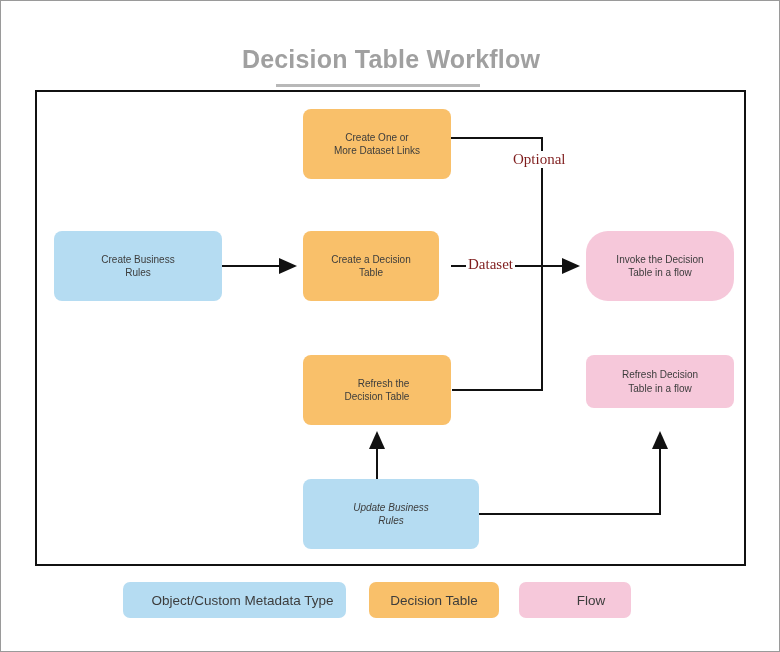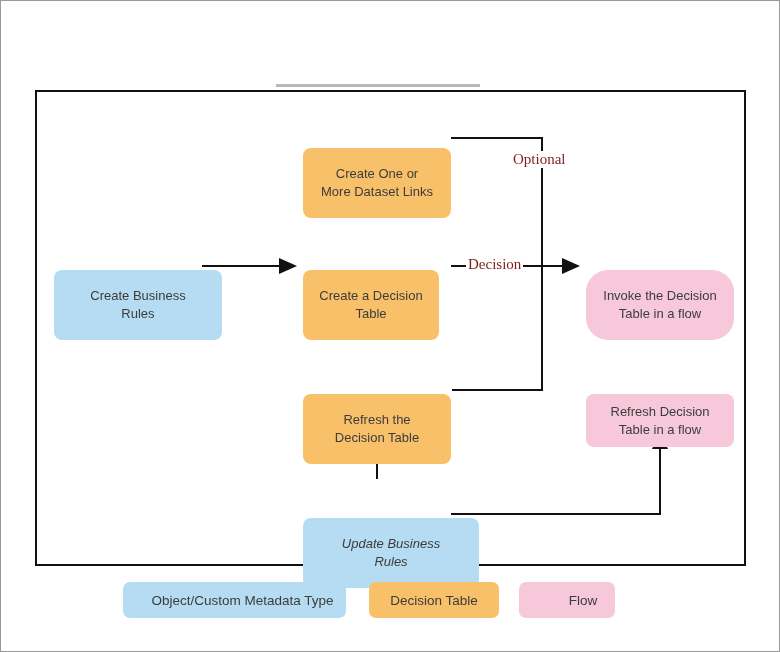--- a/index.html
+++ b/index.html
@@ -61,26 +61,25 @@
     pointer-events: none;
   }
   .node {
     position: absolute;
     box-sizing: border-box;
     border-radius: 8px;
     display: flex;
     align-items: center;
     justify-content: center;
     text-align: center;
-    font-size: 13px;
+    font-size: 10px;
     line-height: 1.35;
     color: #3c3c3c;
     padding: 4px 8px;
     white-space: pre-line;
-    margin-top: 39px;
   }
   .node.blue   { background: #b5dcf2; }
   .node.orange { background: #f9c06a; }
   .node.pink   { background: #f6c8da; }
 
   .edge-label {
     position: absolute;
     font-family: "Liberation Serif", serif;
     font-size: 15px;
     color: #7f1d1d;
@@ -110,20 +109,21 @@
   }
   .legend-item.blue   { background: #b5dcf2; }
   .legend-item.orange { background: #f9c06a; }
   .legend-item.pink   { background: #f6c8da; }
 </style>
 </head>
 <body>
 
 <div id="page">
 
+  <div id="diagram-title">Decision Table Workflow</div>
   <div id="title-underline"></div>
 
   <div id="frame"></div>
 
   <svg class="edges" viewBox="0 0 780 652">
     <defs>
       <marker id="arrow" markerWidth="9" markerHeight="9" refX="8" refY="4" orient="auto" markerUnits="strokeWidth">
         <path d="M0,0 L9,4 L0,8 z" fill="#111111"></path>
       </marker>
     </defs>
@@ -159,32 +159,32 @@
 
   <div class="node blue" style="left:53px; top:230px; width:168px; height:70px;">Create Business
 Rules</div>
 
   <div class="node orange" style="left:302px; top:230px; width:136px; height:70px;">Create a Decision
 Table</div>
 
   <div class="node pink" style="left:585px; top:230px; width:148px; height:70px;border-radius:22px;">Invoke the Decision
 Table in a flow</div>
 
-  <div class="node orange" style="left:302px; top:354px; width:148px; height:70px;">Refresh the
+  <div class="node orange" style="left:302px; top:354px; width:148px; height:70px;text-align:right;">Refresh the
 Decision Table</div>
 
   <div class="node pink" style="left:585px; top:354px; width:148px; height:53px;">Refresh Decision
 Table in a flow</div>
 
   <div class="node blue" style="left:302px; top:478px; width:176px; height:70px;font-style:italic;">Update Business
 Rules</div>
 
   <div class="edge-label" style="left:510px; top:150px;">Optional</div>
 
-  <div class="edge-label" style="left:465px; top:255px;">Decision</div>
+  <div class="edge-label" style="left:465px; top:255px;">Dataset</div>
 
   <div id="legend">
     <div class="legend-item blue" style="left:122px; width:223px;padding-left:16px;">Object/Custom Metadata Type</div>
     <div class="legend-item orange" style="left:368px; width:130px;">Decision Table</div>
-    <div class="legend-item pink" style="left:518px; width:96px;padding-left:32px;">Flow</div>
+    <div class="legend-item pink" style="left:518px; width:112px;padding-left:32px;">Flow</div>
   </div>
 
 </div>
 
 </body></html>

